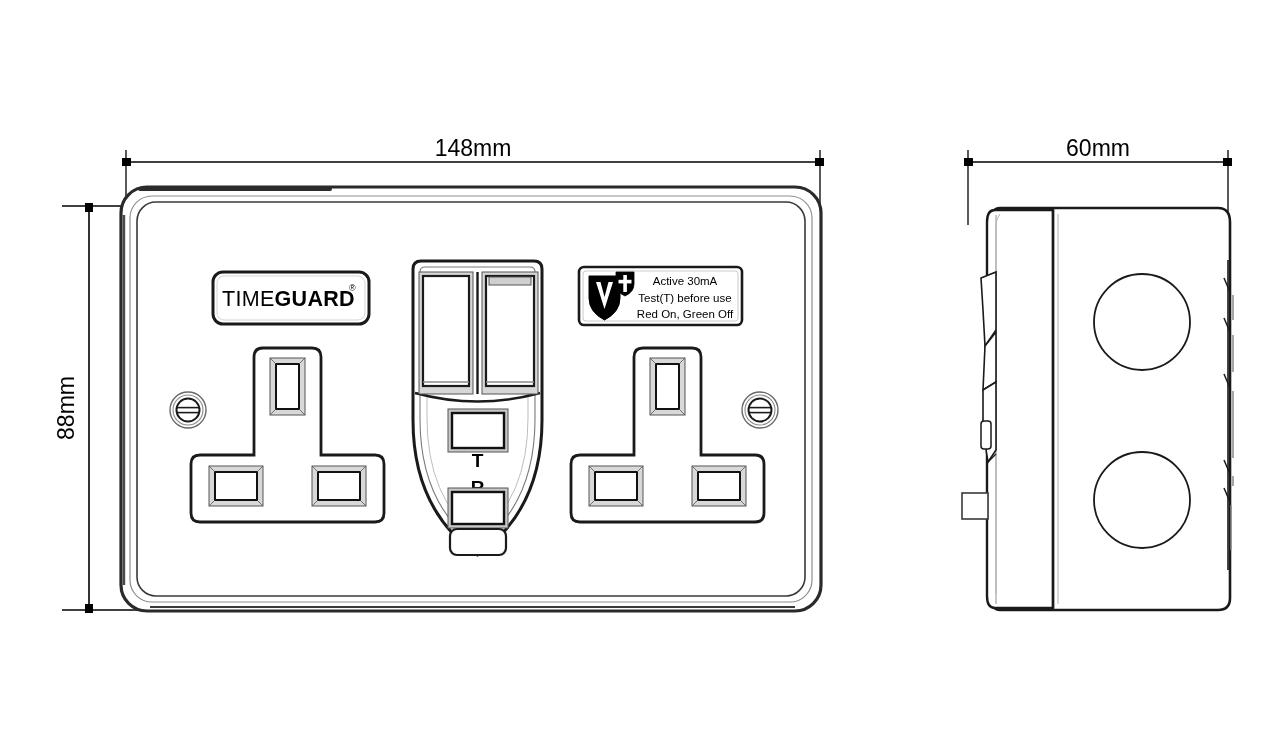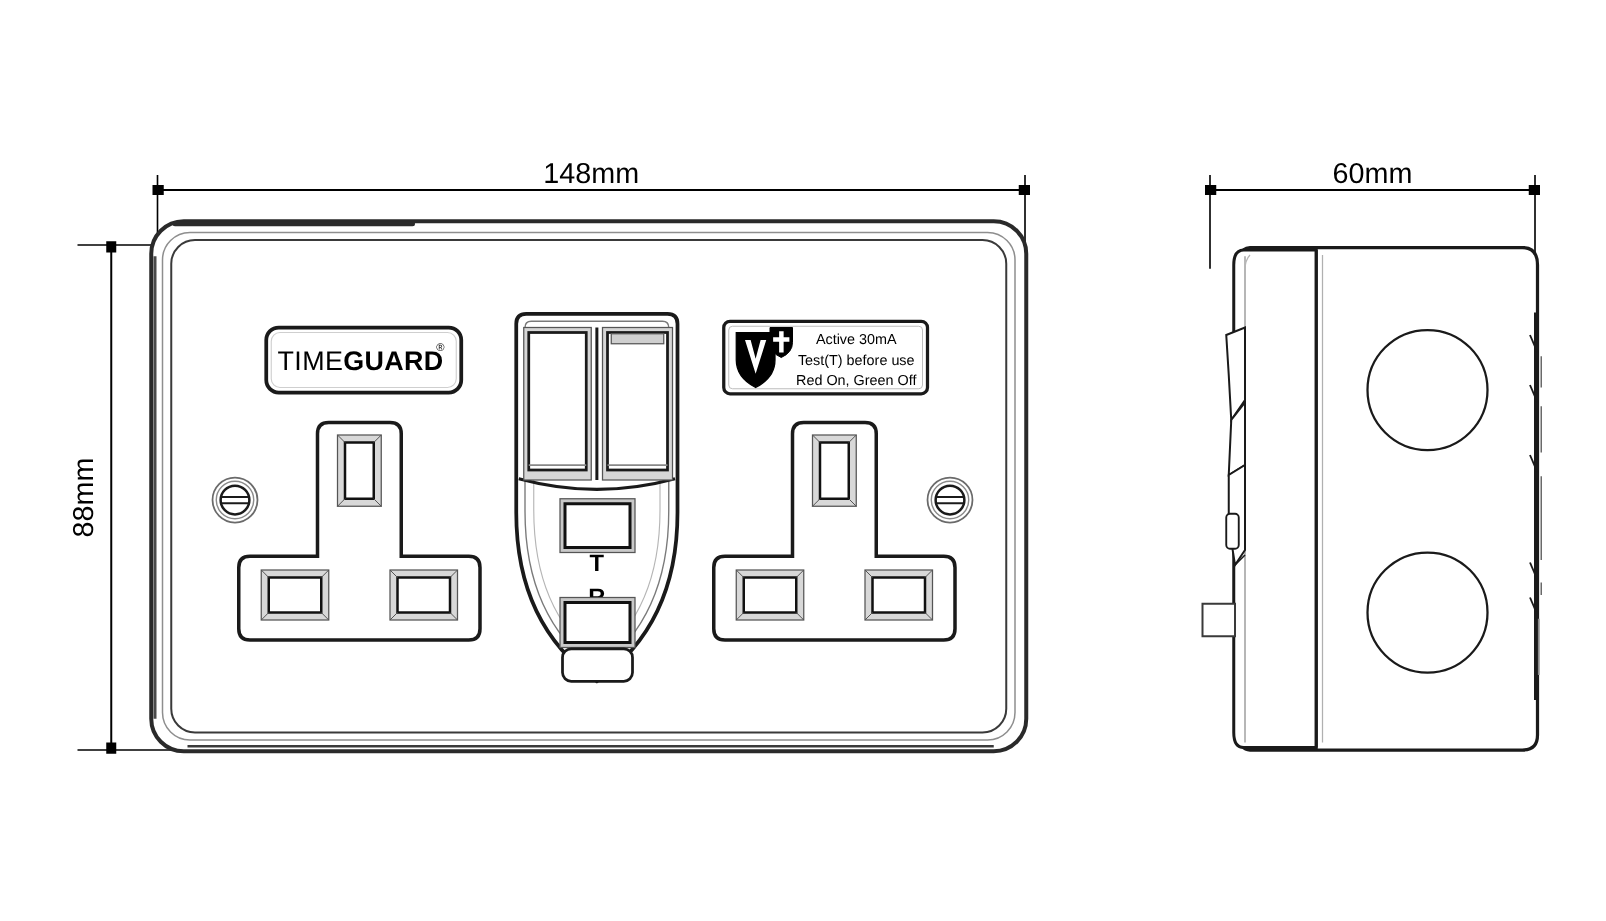--- a/index.html
+++ b/index.html
@@ -11,21 +11,21 @@
   body {
     font-family: "Liberation Sans", sans-serif;
     width: 1285px;
     height: 737px;
     overflow: hidden;
     position: relative;
   }
   #drawing-root {
     position: absolute;
     left: 0;
-    top: 0;
+    top: 10px;
     width: 1285px;
     height: 645px;
   }
   svg {
     display: block;
   }
   .dim-text {
     font-family: "Liberation Sans", sans-serif;
     font-size: 23px;
     fill: #000000;

